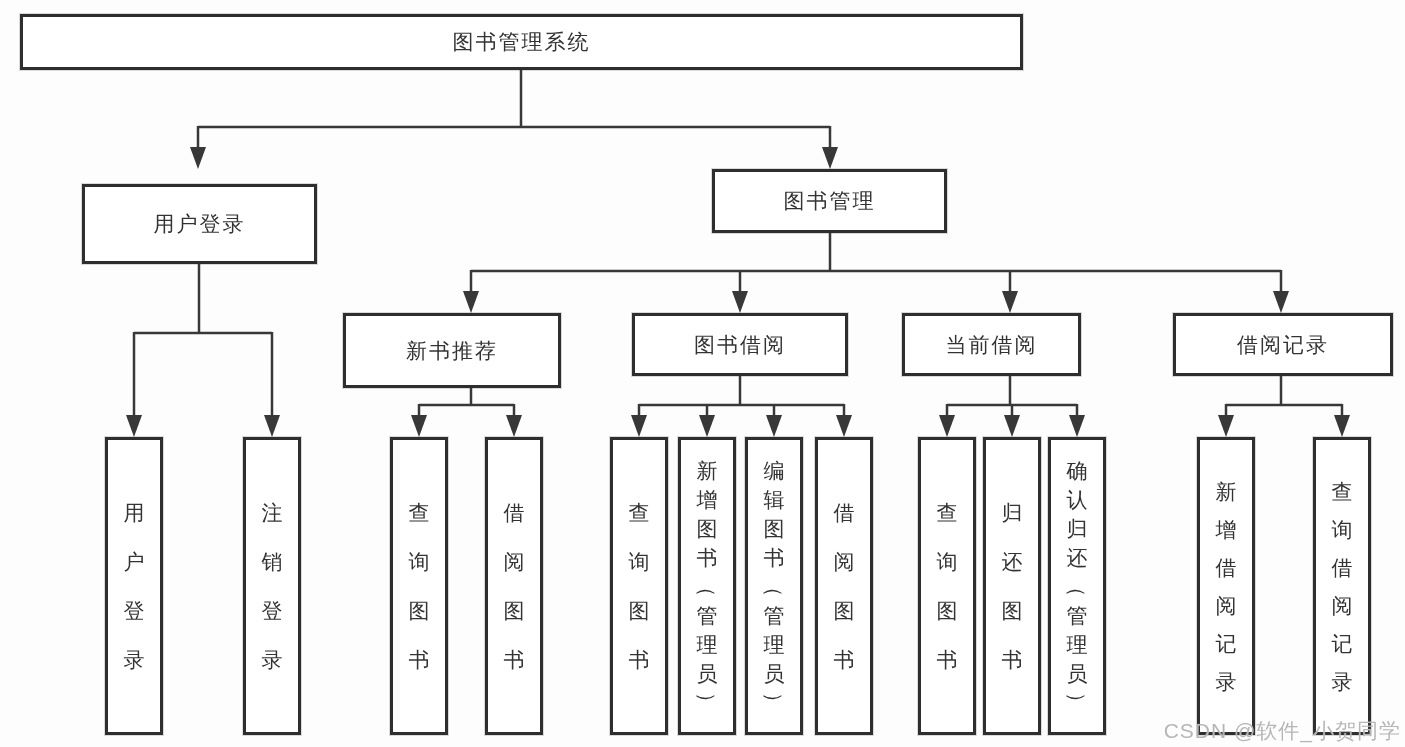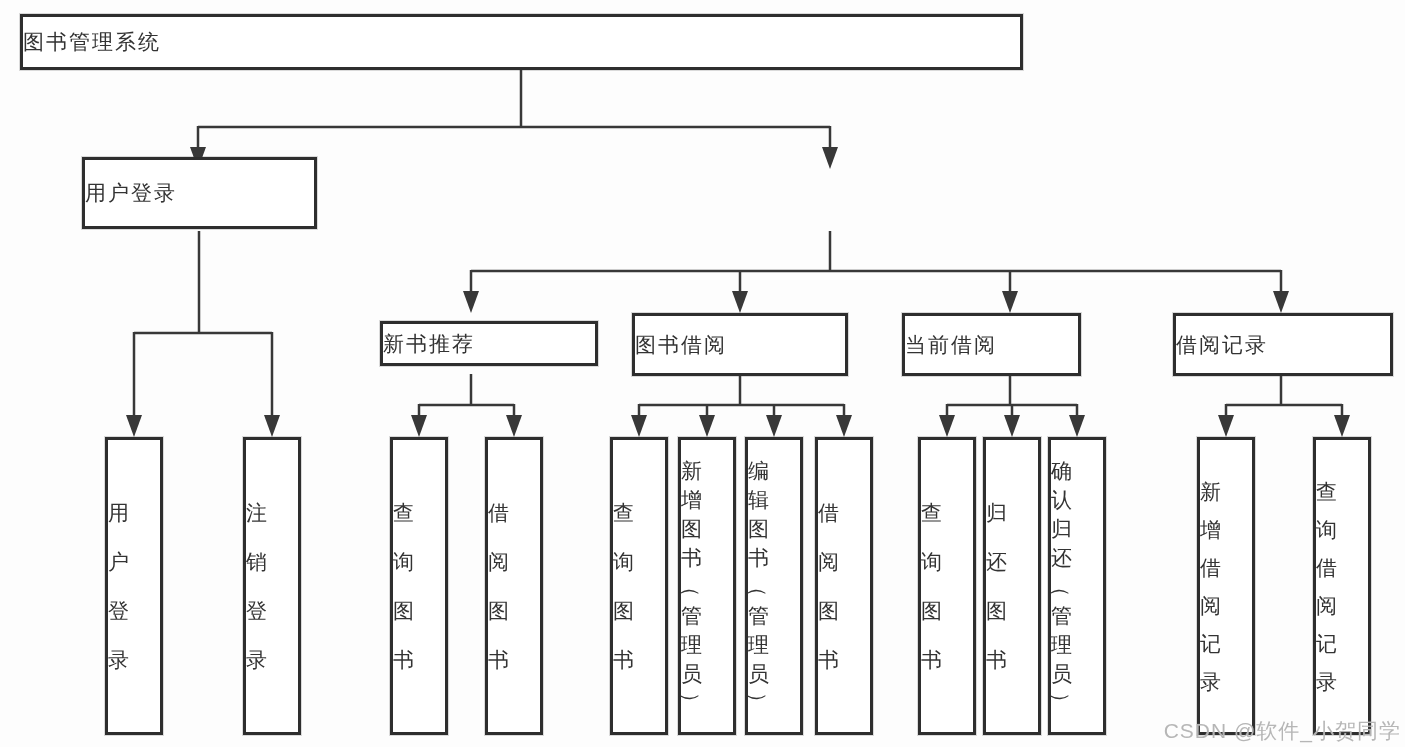--- a/index.html
+++ b/index.html
@@ -11,21 +11,21 @@
     font-family:"Liberation Sans", sans-serif;
     color:#333333;
   }
   #wires{position:absolute;left:0;top:0;z-index:1;pointer-events:none;}
   .box{
     position:absolute;
     box-sizing:border-box;
     background:#ffffff;
     border:3px solid #2e2e2e;
     box-shadow:0 0 0 1px rgba(60,60,60,.18);
-    display:flex;align-items:center;justify-content:flex-start;
+    display:flex;align-items:center;justify-content:center;
     z-index:2;
   }
   .hlabel{
     font-size:21px;
     letter-spacing:2px;
     color:#333333;
     white-space:nowrap;
   }
   .leaf{width:58px;top:437px;height:298px;}
   .vchars{
@@ -127,25 +127,28 @@
 
       <polygon points="1218,415 1234,415 1226,437"></polygon>
       <polygon points="1334,415 1350,415 1342,437"></polygon>
     </g>
   </svg>
 
   <div class="box" style="left:20px;top:14px;width:1003px;height:56px;">
     <span class="hlabel">图书管理系统</span>
   </div>
 
-  <div class="box" style="left:82px;top:157px;width:235px;height:72px;">
+  <div class="box" style="left:82px;top:184px;width:235px;height:80px;">
     <span class="hlabel">用户登录</span>
   </div>
-
-  <div class="box" style="left:380px;top:313px;width:218px;height:45px;margin-top:8px;">
+  <div class="box" style="left:712px;top:169px;width:235px;height:64px;">
+    <span class="hlabel">图书管理</span>
+  </div>
+
+  <div class="box" style="left:343px;top:313px;width:218px;height:75px;">
     <span class="hlabel">新书推荐</span>
   </div>
   <div class="box" style="left:632px;top:313px;width:216px;height:63px;">
     <span class="hlabel">图书借阅</span>
   </div>
   <div class="box" style="left:902px;top:313px;width:179px;height:63px;">
     <span class="hlabel">当前借阅</span>
   </div>
   <div class="box" style="left:1173px;top:313px;width:220px;height:63px;">
     <span class="hlabel">借阅记录</span>

